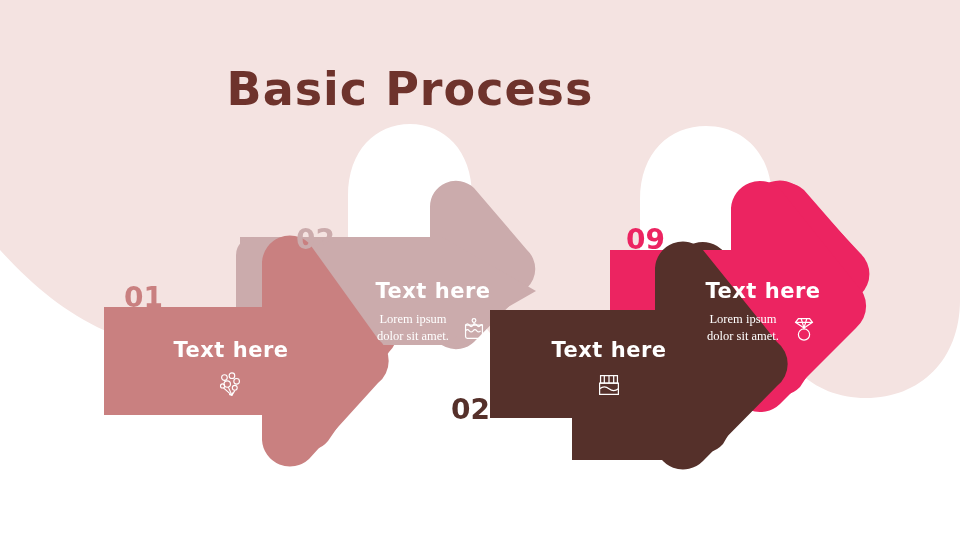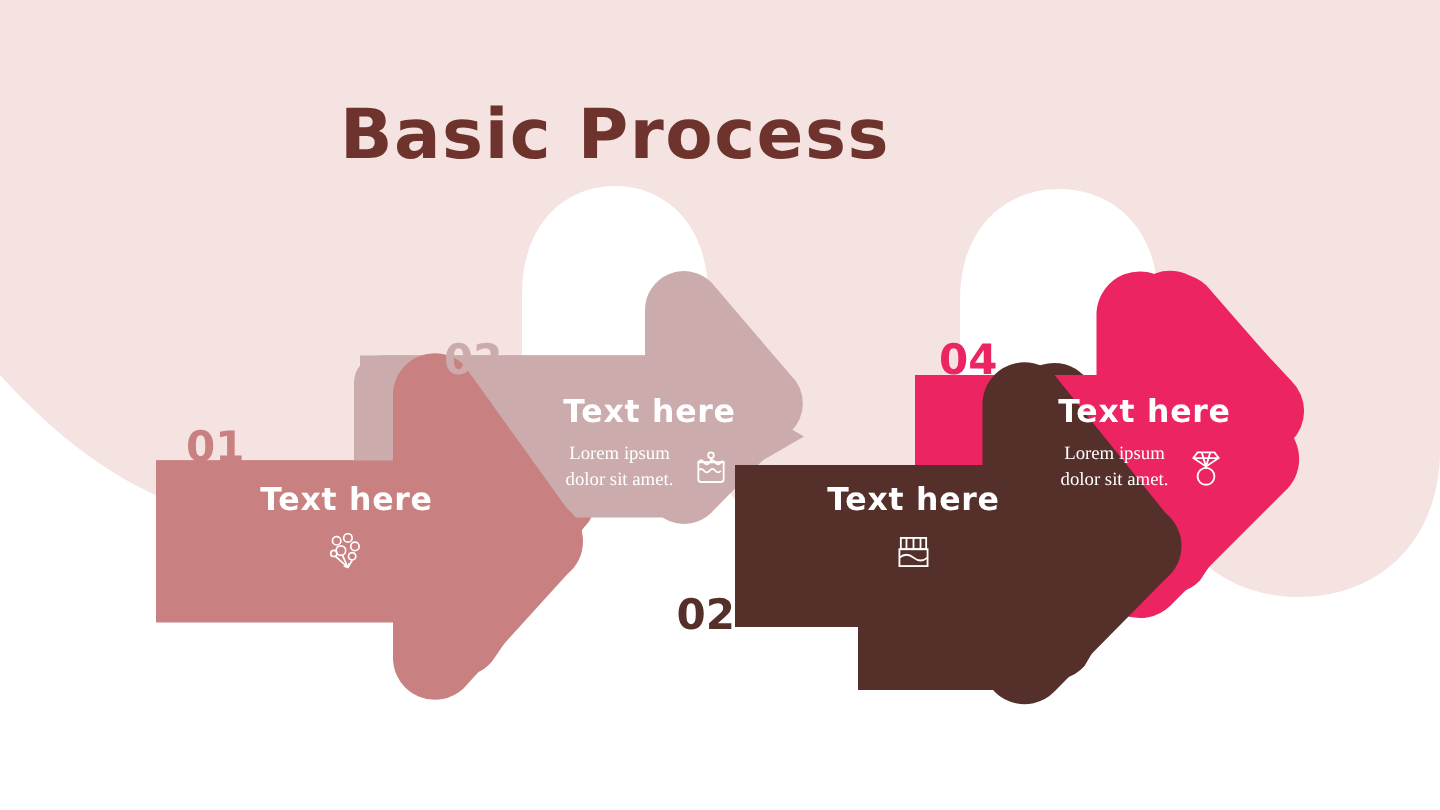--- a/index.html
+++ b/index.html
@@ -18,21 +18,21 @@
     font-family:"DejaVu Sans", sans-serif;
     font-weight:bold;
     font-size:46px;
     letter-spacing:1px;
     color:#6e332c;
     z-index:6;
     white-space:nowrap;
   }
 
   
-  .arrow-text{position:absolute;z-index:5;color:#ffffff;text-align:center;}
+  .arrow-text{position:absolute;z-index:5;color:#ffffff;text-align:center;margin-top:17px;}
   .a-title{
     font-family:"DejaVu Sans", sans-serif;
     font-weight:bold;
     font-size:21px;
     letter-spacing:.5px;
     color:#ffffff;
     line-height:1.1;
     white-space:nowrap;
   }
   .a-row{display:flex;align-items:center;justify-content:center;gap:10px;margin-top:8px;}
@@ -214,21 +214,21 @@
            a28,28 0 0 1 0,44
            L703,461
            a28,28 0 0 1 -48,-18 Z"></path>
       <path fill="#55302a" d="M572,310 L690,310 L690,460 L572,460 Z"></path>
     </g>
   </svg>
 
   <div class="step-num" id="n1">01</div>
   <div class="step-num" id="n2">02</div>
   <div class="step-num" id="n3">02</div>
-  <div class="step-num" id="n4">04</div>
+  <div class="step-num" id="n4">09</div>
 
   <div class="arrow-text" id="t1">
     <div class="a-title">Text here</div>
     <div class="a-row">
       <span class="a-icon">
         <svg viewBox="0 0 32 32" fill="none" stroke="#ffffff" stroke-width="1.2">
           <circle cx="9" cy="8" r="3"></circle>
           <circle cx="17" cy="6" r="3"></circle>
           <circle cx="22" cy="12" r="3"></circle>
           <circle cx="12" cy="15" r="3.4"></circle>

